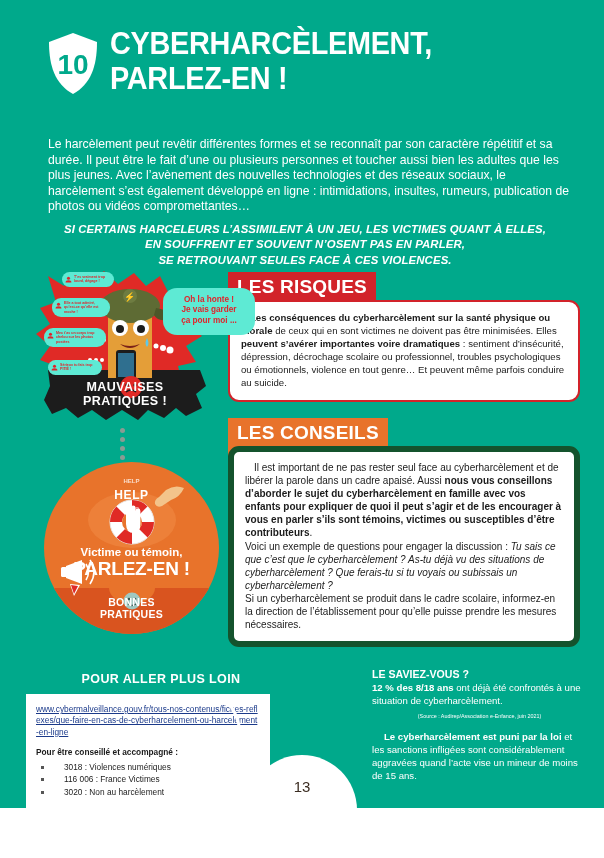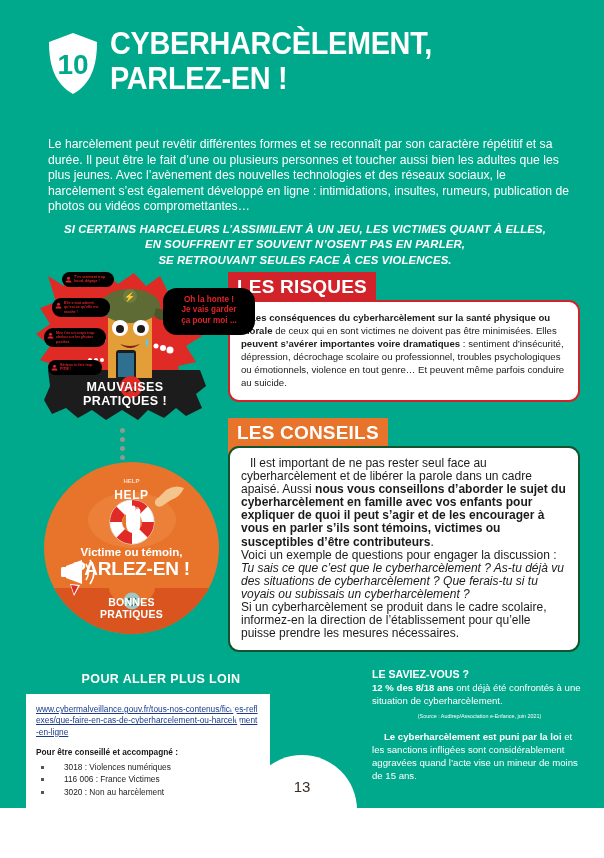--- a/index.html
+++ b/index.html
@@ -63,21 +63,21 @@
   }
 
   .illu-bad .label{
     position:absolute;left:0;top:112px;width:190px;text-align:center;
     color:#ffffff;font-weight:bold;font-size:12.5px;line-height:14px;
     letter-spacing:0.4px;z-index:6;
   }
   .illu-bad .label span{display:block;}
 
   .bub{
-    position:absolute;background:#000000;border-radius:9px;
+    position:absolute;background:#5eead4;border-radius:9px;
     color:#E1232A;font-weight:bold;z-index:5;
     box-sizing:border-box;
   }
   .bub-small{
     font-size:3.6px;line-height:4.4px;padding:3px 4px 3px 12px;
     text-align:left;
   }
   .bub-small .av{
     position:absolute;left:3px;top:4px;width:7px;height:7px;
   }
@@ -125,22 +125,22 @@
     position:absolute;background:#ffffff;border-radius:11px;
     box-sizing:border-box;color:#1b1b1b;
   }
   .box-risk{
     left:228px;top:300px;width:352px;
     border:2px solid #D2232A;padding:9px 11px 10px 11px;
     font-size:9.6px;line-height:13.1px;
   }
   .box-cons{
     left:228px;top:446px;width:352px;
-    border:2px solid #14532d;padding:9px 11px 10px 11px;
-    font-size:12px;line-height:13.1px;
+    border:6px solid #14532d;padding:9px 11px 10px 11px;
+    font-size:10px;line-height:13.1px;
   }
   .wbox b{font-weight:bold;}
   .wbox i{font-style:italic;}
   .wbox p{margin:0;}
   .wbox p.ind{text-indent:9px;}
 
   
   .pall-title{
     position:absolute;left:24px;top:672px;width:274px;text-align:center;
     color:#ffffff;font-weight:bold;font-size:12.5px;letter-spacing:0.4px;

